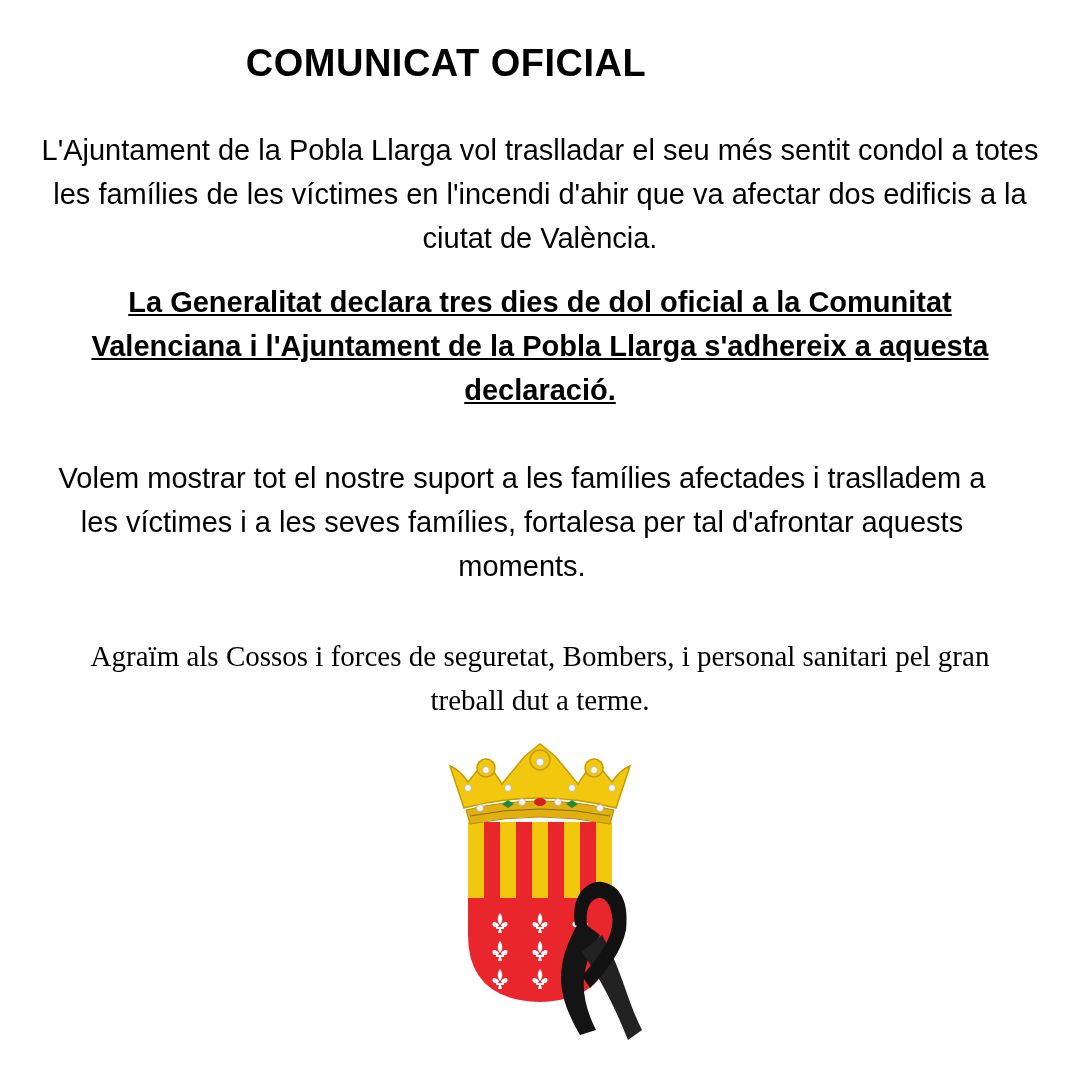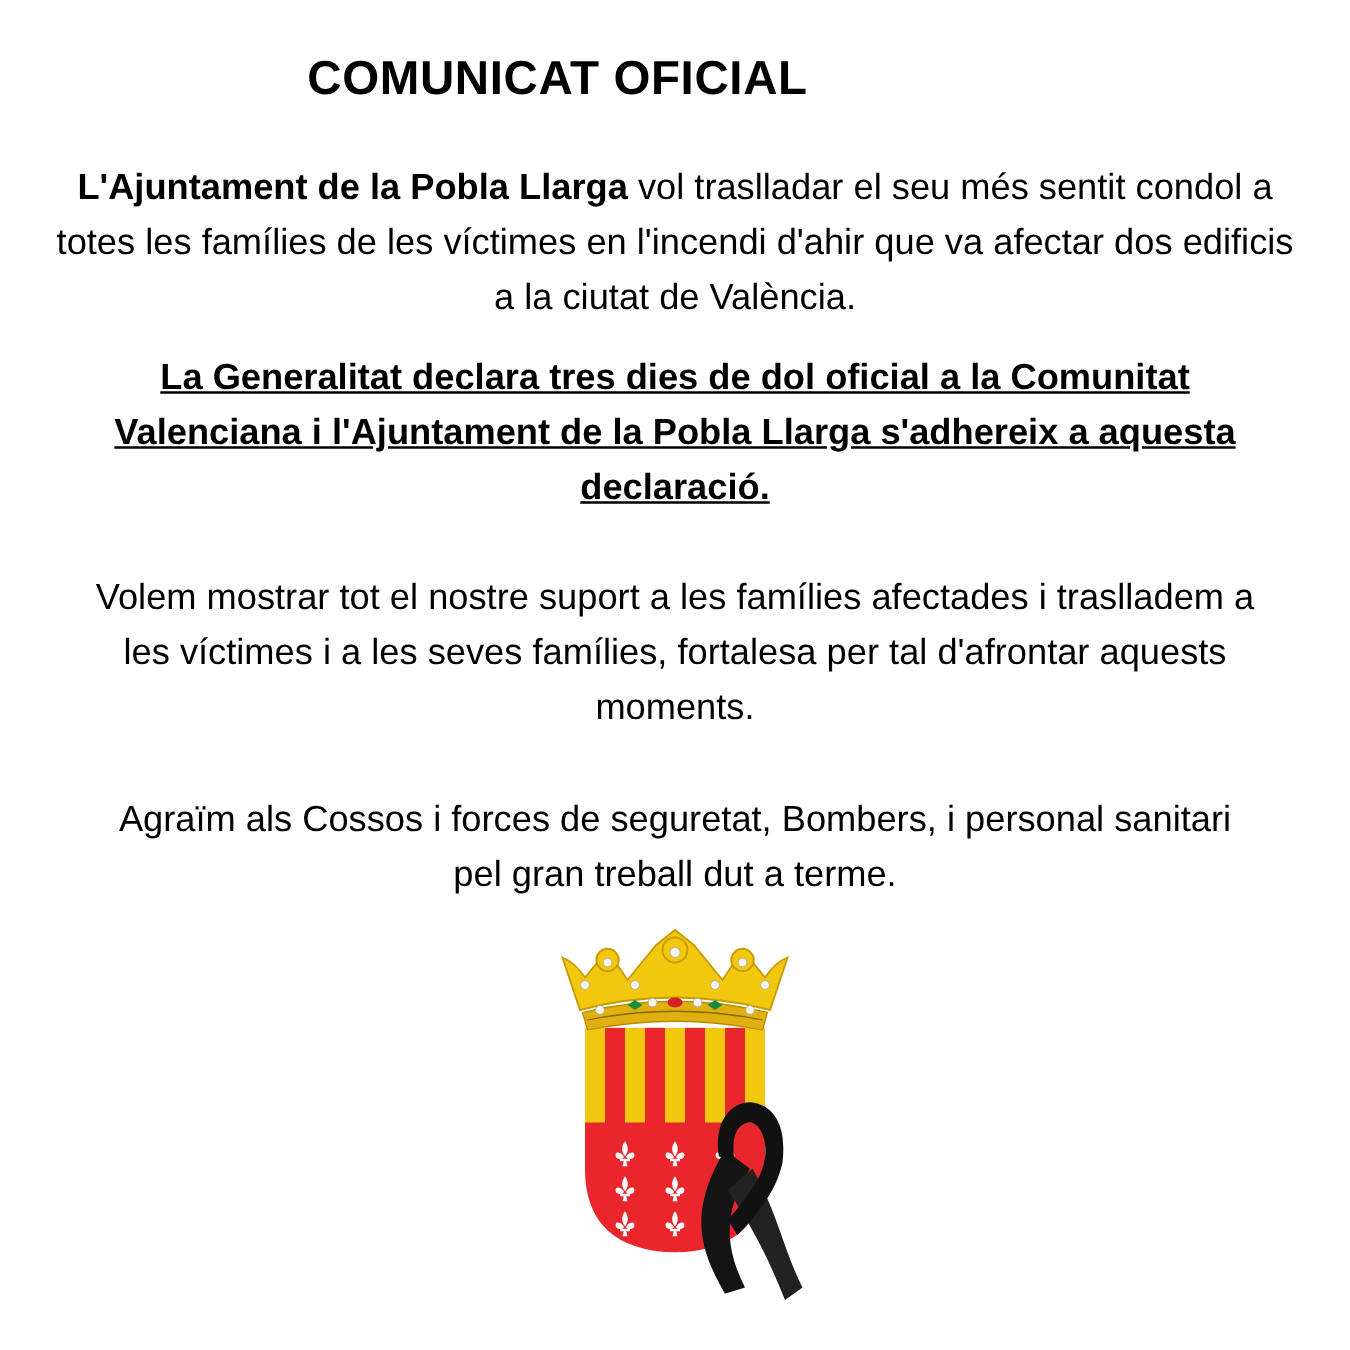--- a/index.html
+++ b/index.html
@@ -1,23 +1,23 @@
 <!DOCTYPE html>
 <html><head>
   <meta charset="utf-8">
   <style>
     html, body { margin: 0; padding: 0; background: #ffffff; }
     body { width: 1080px; height: 1080px; position: relative; overflow: hidden; font-family: "Liberation Sans", "DejaVu Sans", sans-serif; color: #000; }
     .title { position: absolute; left: 0; width: 892px; top: 42px; text-align: center; font-weight: bold; font-size: 38px; letter-spacing: 0.5px; }
     .para { position: absolute; left: 40px; width: 1000px; text-align: center; font-size: 29px; line-height: 44px; }
     .p1 { top: 128px; }
     .p2 { top: 280px; font-weight: bold; left: 50px; width: 980px; text-decoration: underline; }
-    .p3 { top: 456px; left: 70px; width: 940px; }
-    .p4 { top: 634px; left: 80px; width: 920px; }
-    .bold { font-weight: bold; }
+    .p3 { top: 456px; left: 52px; width: 940px; }
+    .p4 { top: 634px; left: 80px; width: 920px; font-family: Liberation Serif, serif; }
+    .bold { font-weight: normal; }
     .emblem { position: absolute; left: 430px; top: 730px; width: 230px; height: 320px; }
   </style>
 </head>
 <body>
 
 <div class="title">COMUNICAT OFICIAL</div>
 
 <div class="para p1"><span class="bold">L'Ajuntament de la Pobla Llarga</span><span> vol traslladar el seu més sentit condol a totes les famílies de les víctimes en l'incendi d'ahir que va afectar dos edificis a la ciutat de València.</span></div>
 
 <div class="para p2">La Generalitat declara tres dies de dol oficial a la Comunitat Valenciana i l'Ajuntament de la Pobla Llarga s'adhereix a aquesta declaració.</div>

